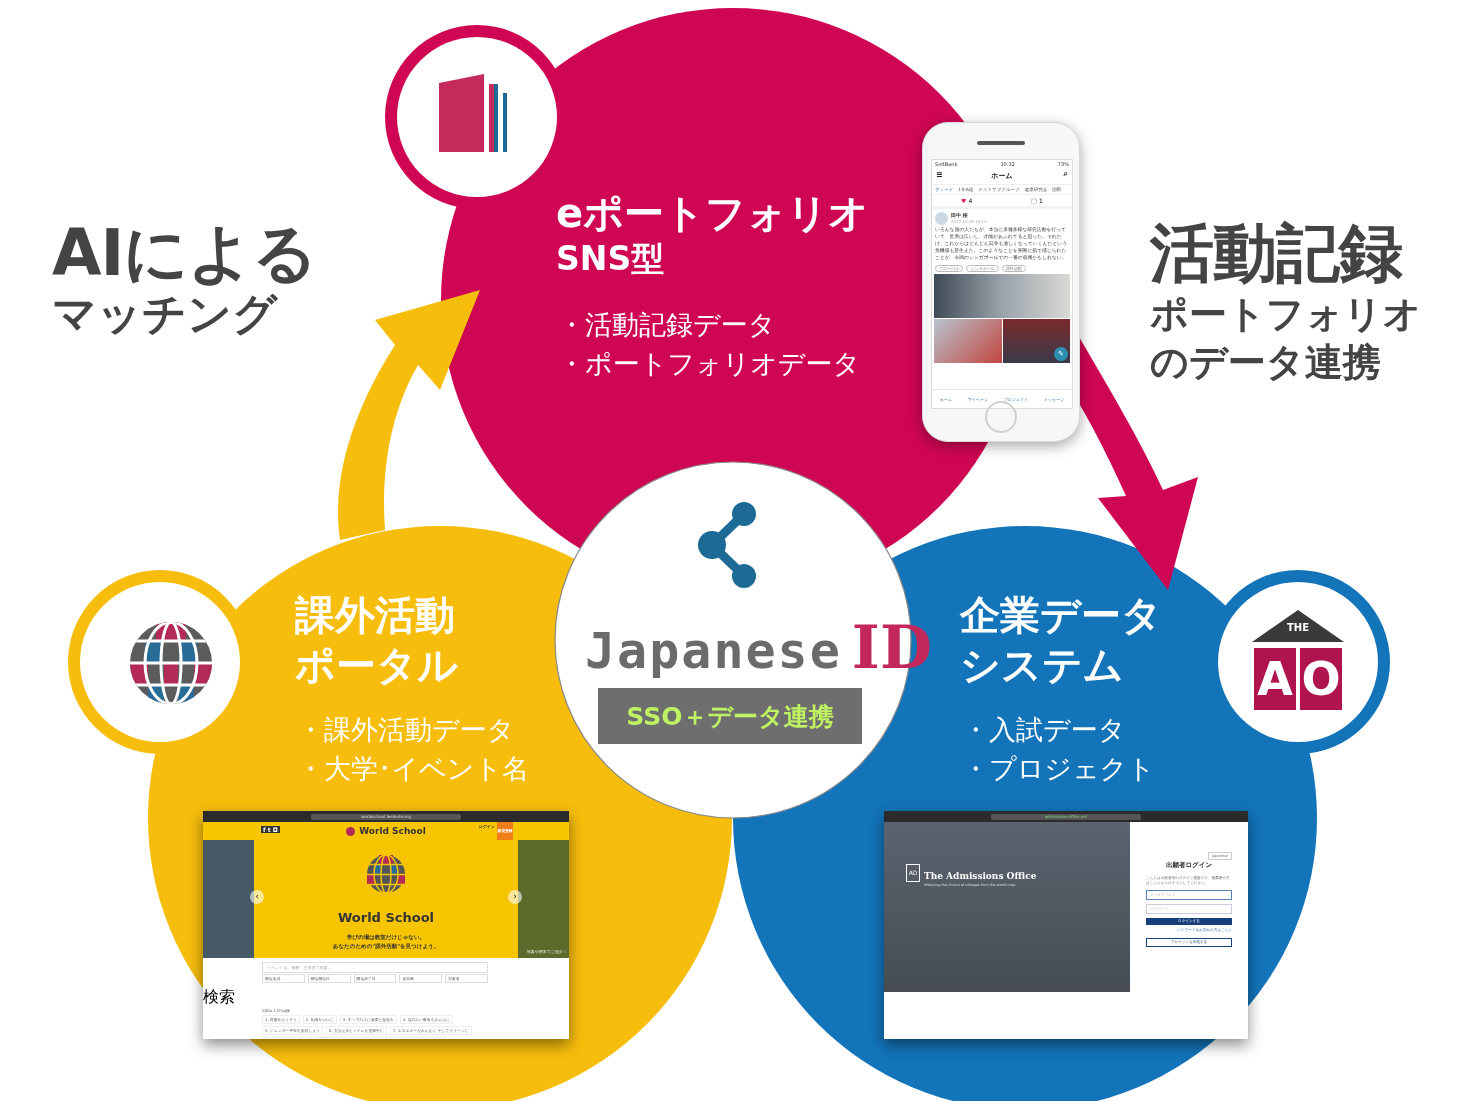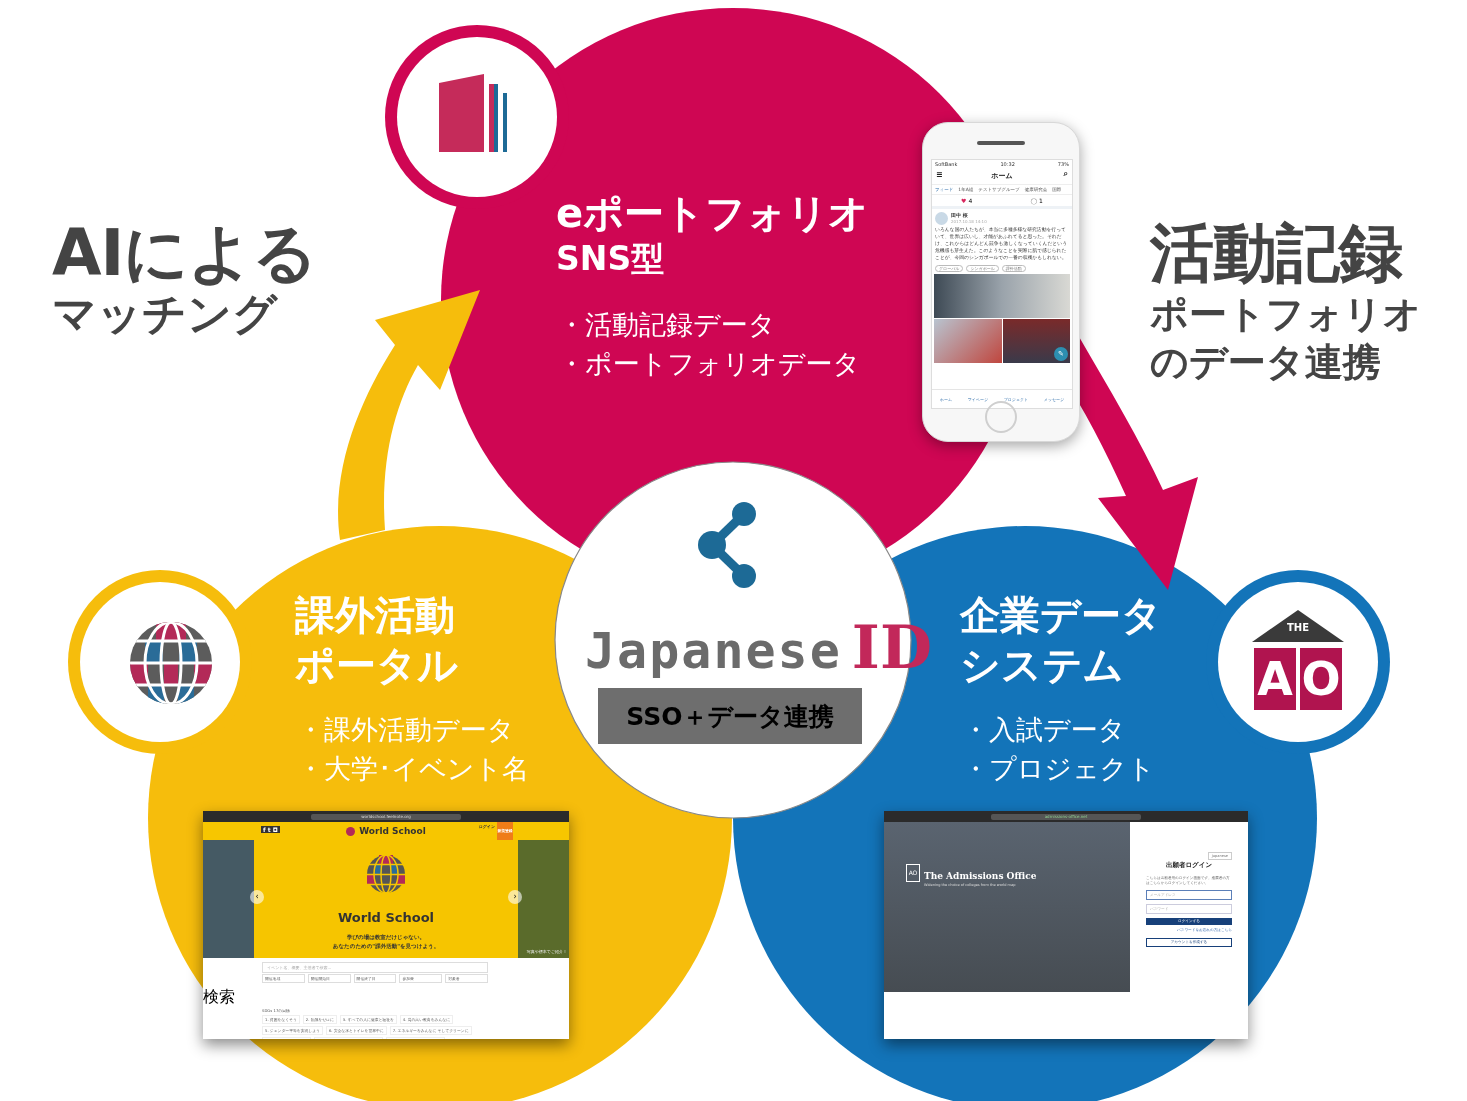--- a/index.html
+++ b/index.html
@@ -10,21 +10,21 @@
   .side-head { position:absolute; color:#444444; font-weight:bold; line-height:1.1; }
   .side-head .big { font-size:64px; letter-spacing:-1px; }
   .side-head .mid { font-size:44px; }
   .circle-title { position:absolute; color:#ffffff; font-weight:bold; line-height:1.25; }
   .circle-list { position:absolute; color:#ffffff; font-size:27px; line-height:1.45; }
   .circle-list div::before { content:"・"; }
   .center-logo { position:absolute; left:585px; top:612px; font-size:50px; font-weight:bold;
                  color:#6b6b6b; letter-spacing:2px; font-family:"DejaVu Sans Mono","Liberation Mono",monospace; }
   .center-logo .id { color:#c2285a; font-family:"DejaVu Serif","Liberation Serif",serif; font-size:60px; letter-spacing:0; margin-left:10px; }
   .sso-badge { position:absolute; left:598px; top:688px; width:264px; height:56px; background:#6e6e6e;
-               color:#000000; font-size:25px; font-weight:bold; display:flex; align-items:center; justify-content:center; }
+               color:#bef264; font-size:25px; font-weight:bold; display:flex; align-items:center; justify-content:center; }
 
   
   .phone { position:absolute; left:922px; top:122px; width:156px; height:318px; background:#f7f7f7;
            border-radius:26px; box-shadow:0 4px 14px rgba(0,0,0,0.35); border:1px solid #d8d8d8; }
   .phone .screen { position:absolute; left:8px; top:36px; width:140px; height:248px; background:#ffffff; overflow:hidden; border:1px solid #ddd; }
   .phone .status { font-size:5px; color:#333; display:flex; justify-content:space-between; padding:1px 3px; }
   .phone .nav { font-size:7px; font-weight:bold; text-align:center; color:#222; padding:3px 0; border-bottom:1px solid #eee; position:relative; }
   .phone .tabs { display:flex; gap:5px; font-size:4.5px; color:#555; padding:2px 3px; border-bottom:1px solid #eee; white-space:nowrap; }
   .phone .post { font-size:4.8px; color:#333; padding:3px; line-height:1.45; background:#fff; }
   .phone .tags { display:flex; gap:3px; padding:0 3px 2px; }

